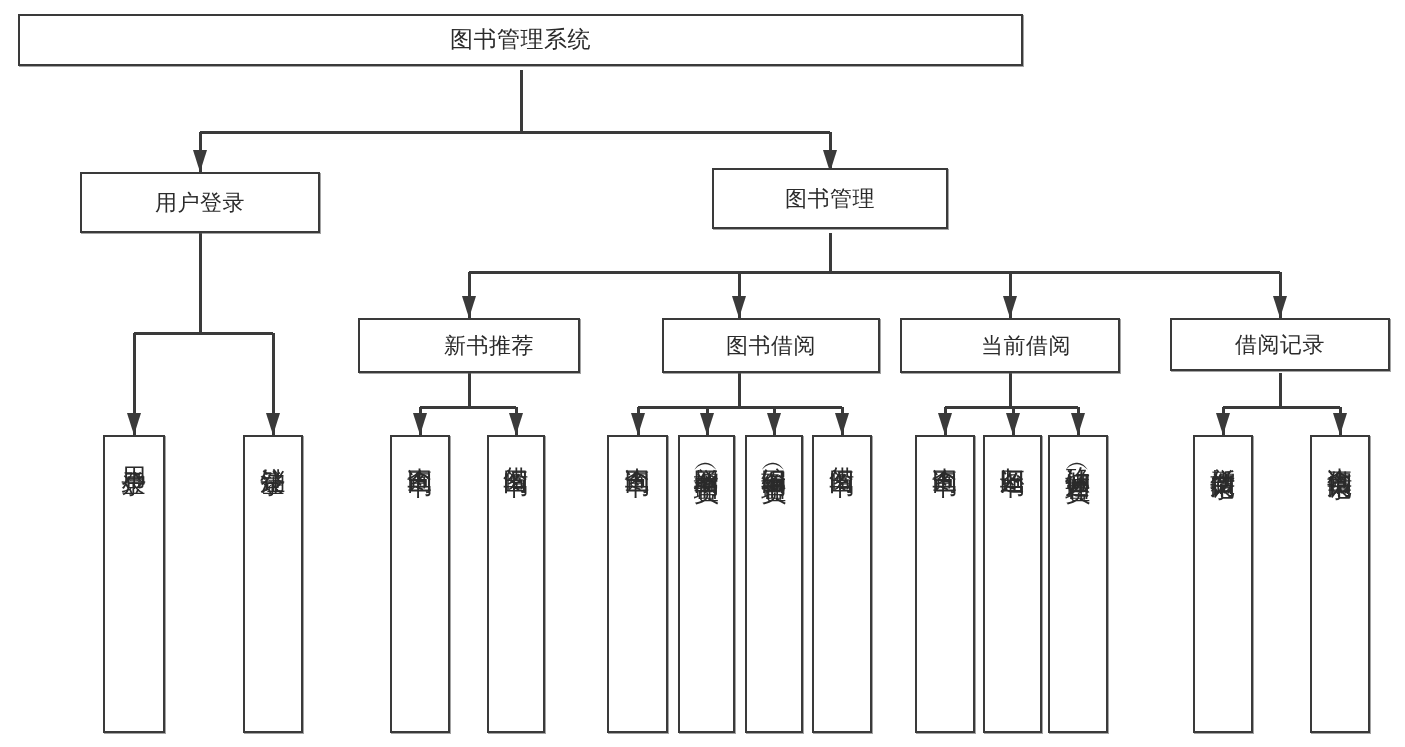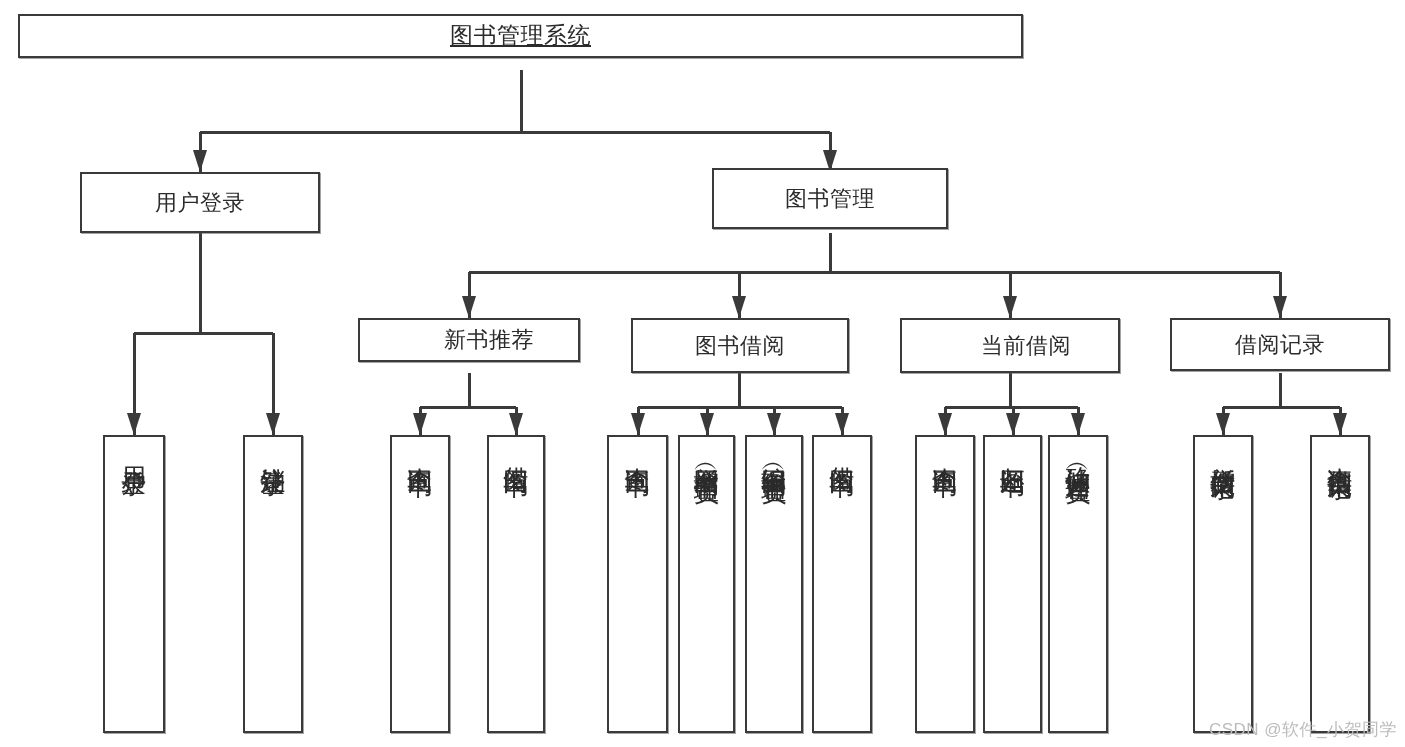--- a/index.html
+++ b/index.html
@@ -125,33 +125,33 @@
       <line x1="1078" y1="407" x2="1078" y2="435" stroke="#3a3a3a" stroke-width="3" shape-rendering="crispEdges"></line>
       <path d="M1071,413 L1085,413 L1078,435 Z" fill="#3a3a3a"></path>
       <line x1="1280" y1="373" x2="1280" y2="407" stroke="#3a3a3a" stroke-width="3" shape-rendering="crispEdges"></line>
       <line x1="1223" y1="407" x2="1340" y2="407" stroke="#3a3a3a" stroke-width="3" shape-rendering="crispEdges"></line>
       <line x1="1223" y1="407" x2="1223" y2="435" stroke="#3a3a3a" stroke-width="3" shape-rendering="crispEdges"></line>
       <path d="M1216,413 L1230,413 L1223,435 Z" fill="#3a3a3a"></path>
       <line x1="1340" y1="407" x2="1340" y2="435" stroke="#3a3a3a" stroke-width="3" shape-rendering="crispEdges"></line>
       <path d="M1333,413 L1347,413 L1340,435 Z" fill="#3a3a3a"></path>
     </svg>
   <div id="node-layer">
-      <div class="node horizontal root" style="left: 18px; top: 14px; width: 1005px; height: 44px; text-decoration: underline;">
+      <div class="node horizontal root" style="left: 18px; top: 14px; width: 1005px; height: 52px;">
         <span class="label">图书管理系统</span>
       </div>
       <div class="node horizontal" style="left: 80px; top: 172px; width: 240px; height: 61px;">
         <span class="label">用户登录</span>
       </div>
       <div class="node horizontal" style="left: 712px; top: 168px; width: 236px; height: 61px;">
         <span class="label">图书管理</span>
       </div>
-      <div class="node horizontal" style="left: 358px; top: 318px; width: 222px; height: 44px; padding-left: 40px;">
+      <div class="node horizontal" style="left: 358px; top: 318px; width: 222px; height: 55px; padding-left: 40px;">
         <span class="label">新书推荐</span>
       </div>
-      <div class="node horizontal" style="left: 631px; top: 318px; width: 218px; height: 55px;">
+      <div class="node horizontal" style="left: 662px; top: 318px; width: 218px; height: 55px;">
         <span class="label">图书借阅</span>
       </div>
       <div class="node horizontal" style="left: 900px; top: 318px; width: 220px; height: 55px; padding-left: 32px;">
         <span class="label">当前借阅</span>
       </div>
       <div class="node horizontal" style="left: 1170px; top: 318px; width: 220px; height: 53px;">
         <span class="label">借阅记录</span>
       </div>
       <div class="node vertical" style="left: 103px; top: 435px; width: 62px; height: 298px;">
         <span class="label">用户登录</span>
@@ -186,14 +186,13 @@
       <div class="node vertical" style="left: 1048px; top: 435px; width: 60px; height: 298px;">
         <span class="label">确认归还（管理员）</span>
       </div>
       <div class="node vertical" style="left: 1193px; top: 435px; width: 60px; height: 298px;">
         <span class="label">新增借阅记录</span>
       </div>
       <div class="node vertical" style="left: 1310px; top: 435px; width: 60px; height: 298px;">
         <span class="label">查询借阅记录</span>
       </div>
     </div>
-  <div id="watermark">CSDN @软件_小贺同学</div>
 </div>
 
 </body></html>

